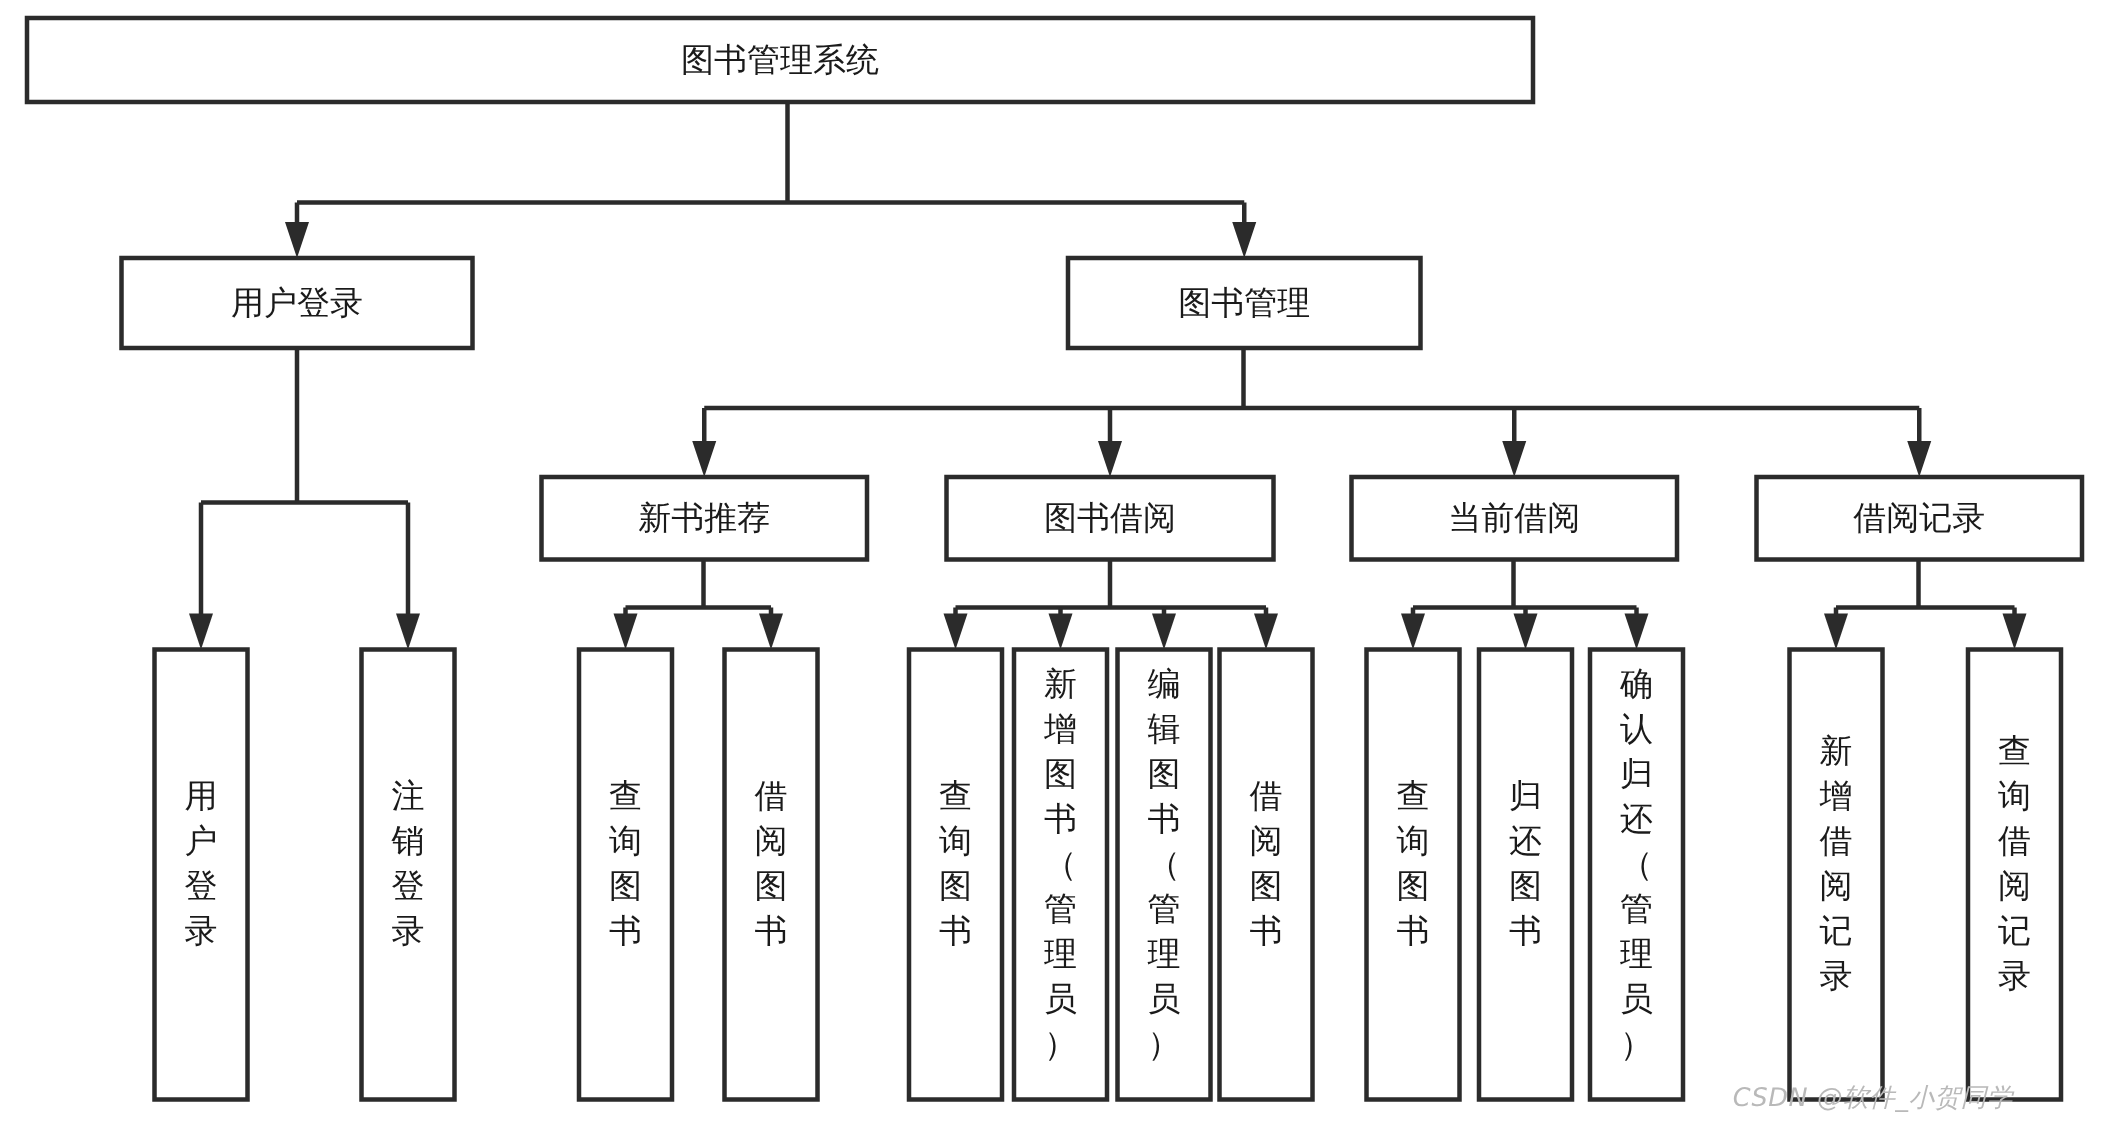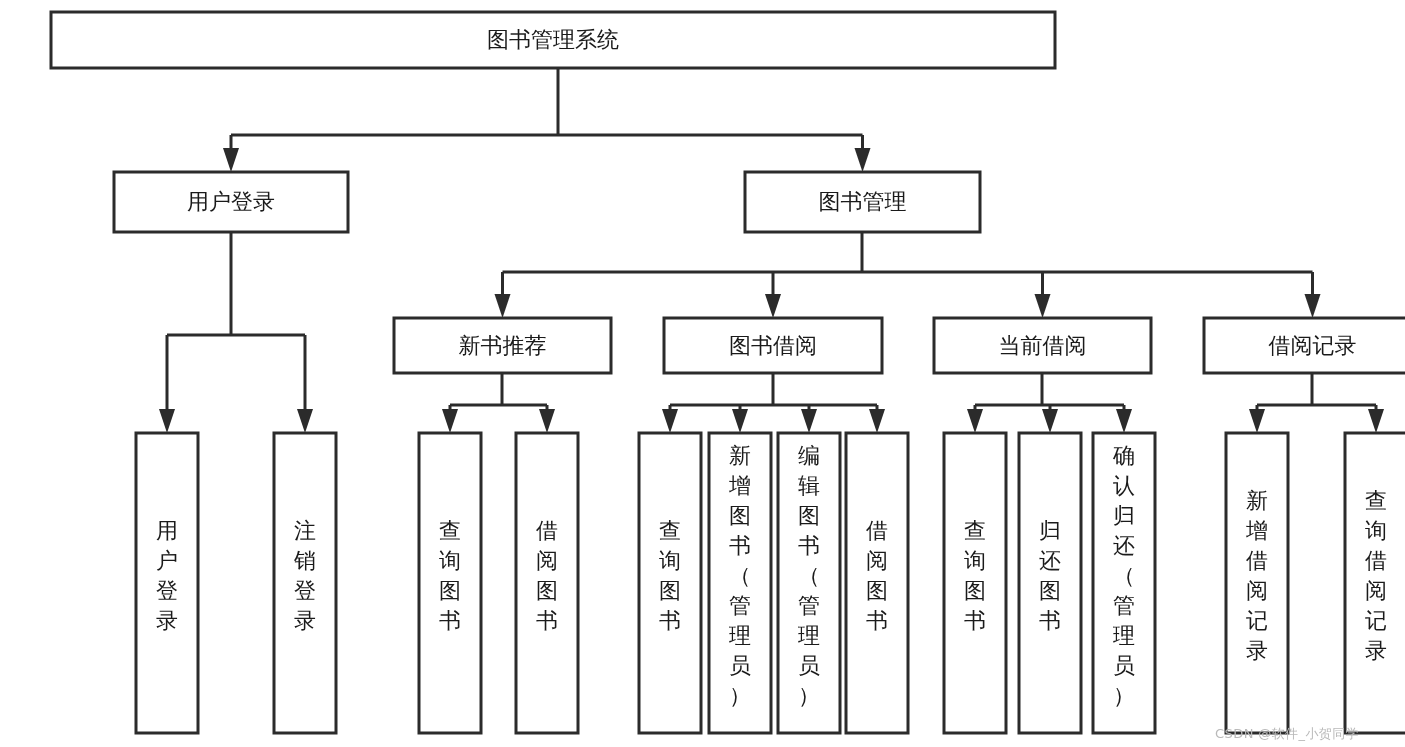--- a/index.html
+++ b/index.html
@@ -12,21 +12,20 @@
     width: 1405px;
     height: 747px;
     font-family: "DejaVu Sans", "Liberation Sans", sans-serif;
     overflow: hidden;
     position: relative;
   }
   #diagram-root {
     position: relative;
     width: 1346px;
     height: 747px;
-    margin-left: 33px;
   }
   svg#flowchart {
     position: absolute;
     top: 0;
     left: 0;
     width: 1405px;
     height: 747px;
     display: block;
   }
   .node-box {
@@ -54,28 +53,29 @@
   }
   .node-label-vertical {
     font-family: "DejaVu Sans", "Liberation Sans", sans-serif;
     fill: #1a1a1a;
     font-size: 22px;
     text-anchor: middle;
     white-space: pre;
   }
   .watermark {
     position: absolute;
-    right: 20px;
+    right: 4px;
     bottom: 4px;
     font-family: "DejaVu Sans", "Liberation Sans", sans-serif;
-    font-size: 13px;
+    font-size: 17px;
     color: #b9b9b9;
     letter-spacing: 0.4px;
     pointer-events: none;
     user-select: none;
+    font-style: italic;
   }
 </style>
 </head>
 <body>
 
 <div id="diagram-root">
   <svg id="flowchart" viewBox="0 0 1405 747">
     <g id="edges-layer">
         <line class="connector" x1="525" y1="68" x2="525" y2="135"></line>
         <line class="connector" x1="198" y1="135" x2="829.5" y2="135"></line>

